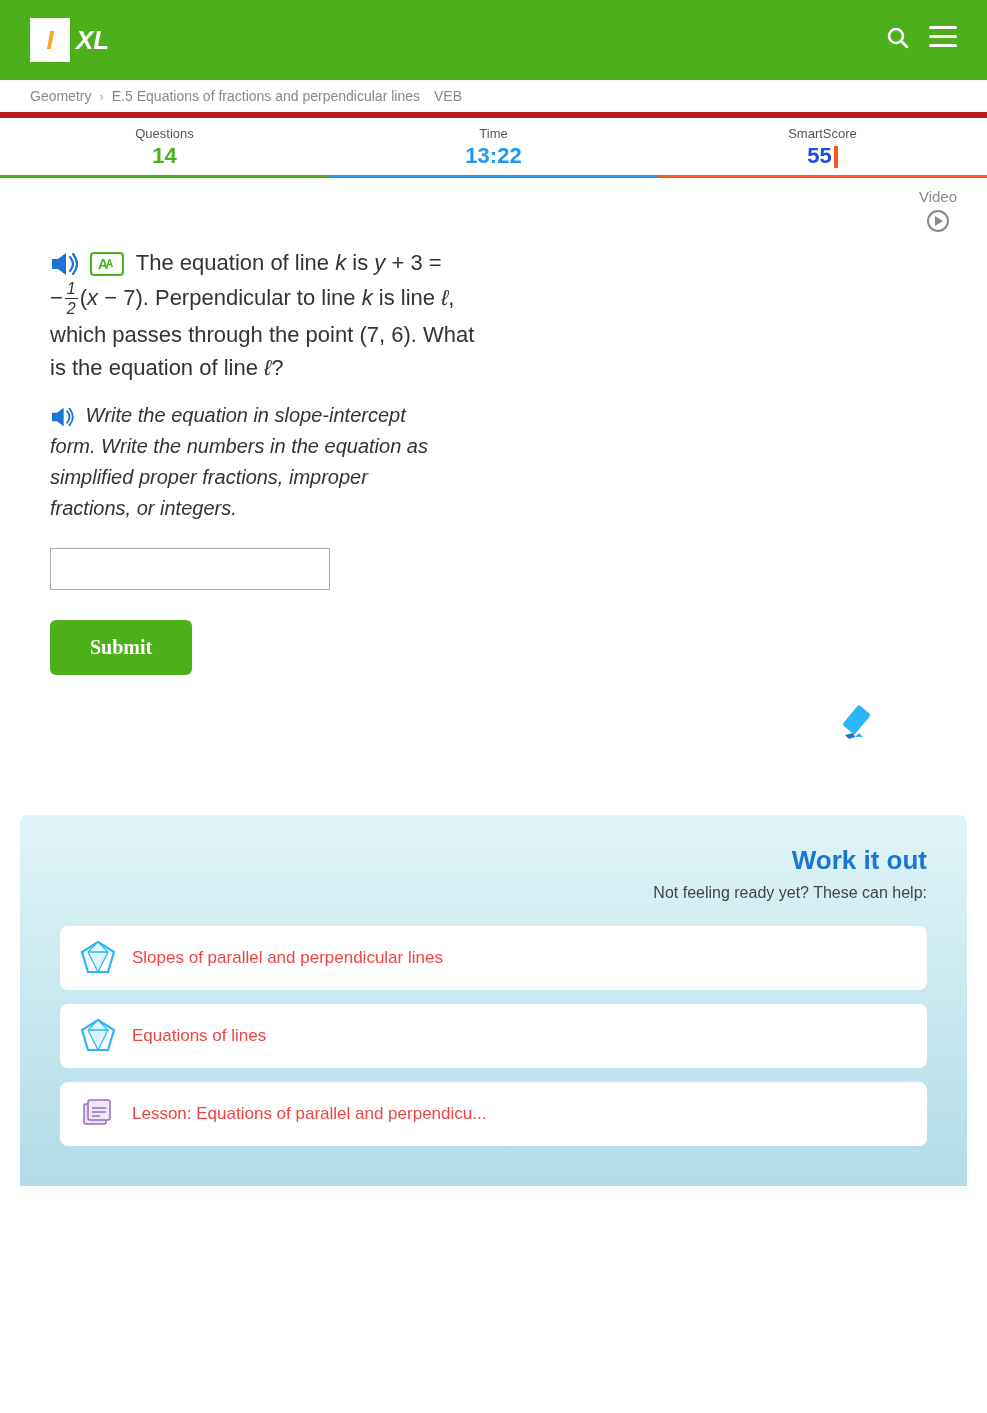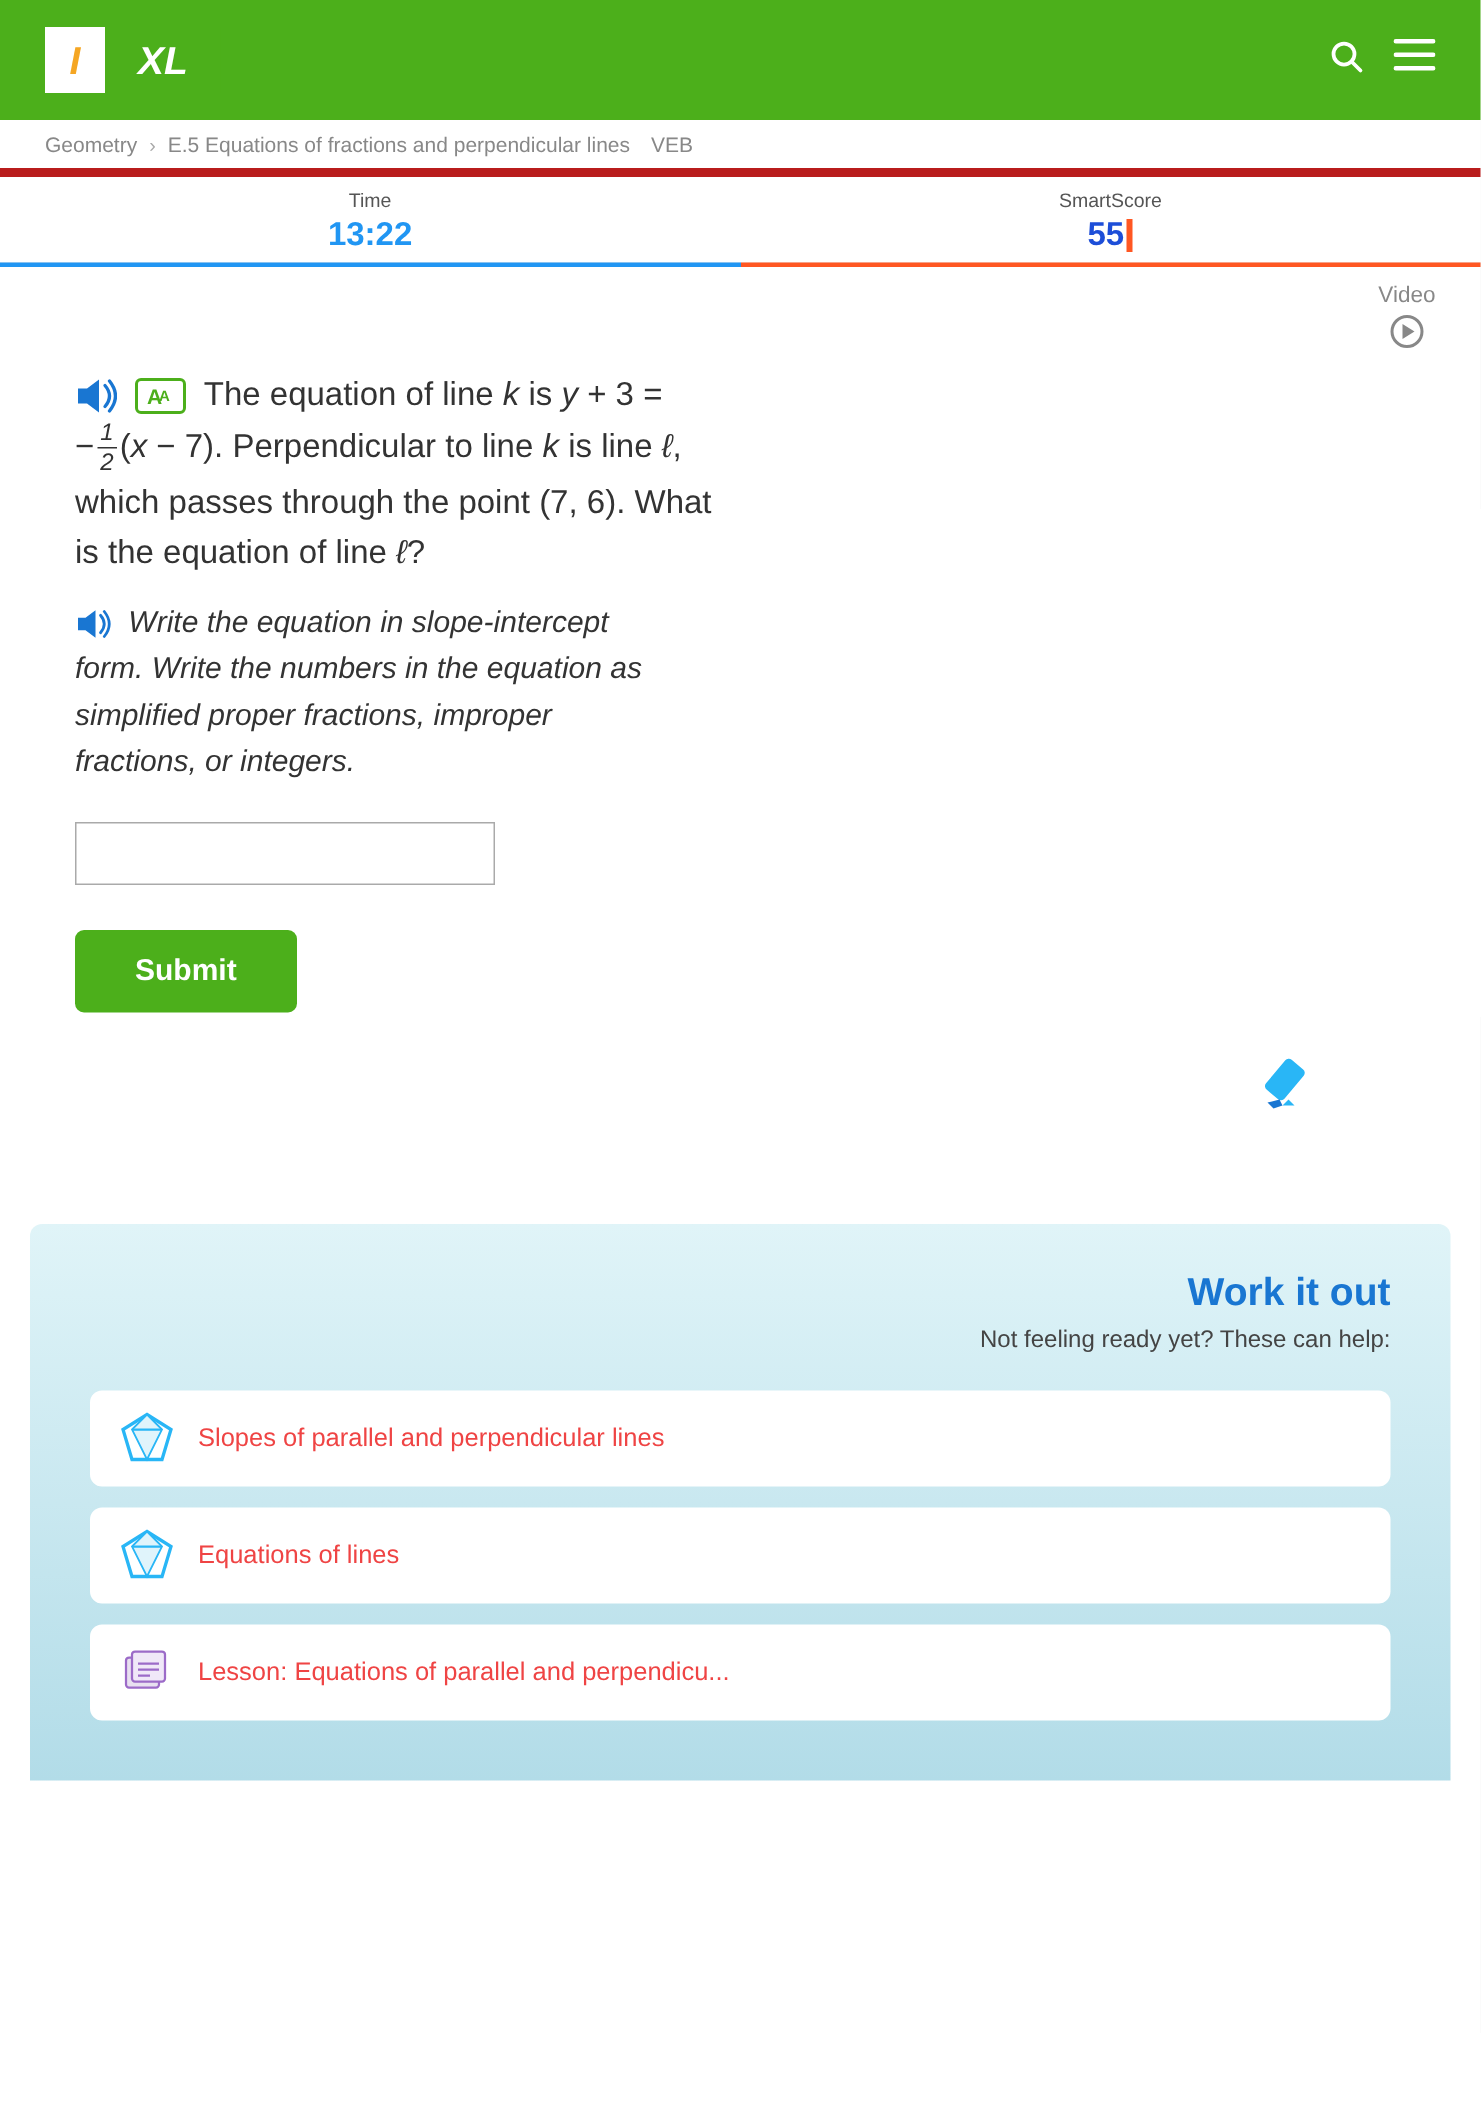--- a/index.html
+++ b/index.html
@@ -41,21 +41,21 @@
       justify-content: center;
     }
     .logo-i {
       color: #f5a623;
       font-size: 26px;
       font-weight: 900;
       font-style: italic;
     }
     .logo-xl {
       background: #4caf1b;
-      padding: 0 22px;
+      padding: 0 6px;
       height: 44px;
       display: flex;
       align-items: center;
       justify-content: flex-end;
     }
     .logo-xl-text {
       color: white;
       font-size: 26px;
       font-weight: 900;
       font-style: italic;
@@ -245,20 +245,21 @@
     .submit-btn {
       background: #4caf1b;
       color: white;
       border: none;
       border-radius: 6px;
       padding: 16px 40px;
       font-size: 20px;
       font-weight: bold;
       cursor: pointer;
       margin-bottom: 30px;
+      font-family: Liberation Serif, serif;
     }
 
     
     .pencil-area {
       text-align: right;
       padding-right: 60px;
       margin-bottom: 50px;
     }
     .pencil-icon {
       display: inline-block;
@@ -347,20 +348,24 @@
   </div>
 
   <div class="breadcrumb">
     <span class="breadcrumb-item">Geometry</span>
     <span class="breadcrumb-chevron">›</span>
     <span class="breadcrumb-current">E.5 Equations of fractions and perpendicular lines</span>
     <span class="breadcrumb-veb">VEB</span>
   </div>
 
   <div class="stats-bar">
+    <div class="stat-item questions">
+      <div class="stat-label">Questions</div>
+      <div class="stat-value green">14</div>
+    </div>
     <div class="stat-item time">
       <div class="stat-label">Time</div>
       <div class="stat-value blue">13:22</div>
     </div>
     <div class="stat-item smartscore">
       <div class="stat-label">SmartScore</div>
       <div class="stat-value orange">
         <span>55</span><span class="score-bar-indicator"></span>
       </div>
     </div>

